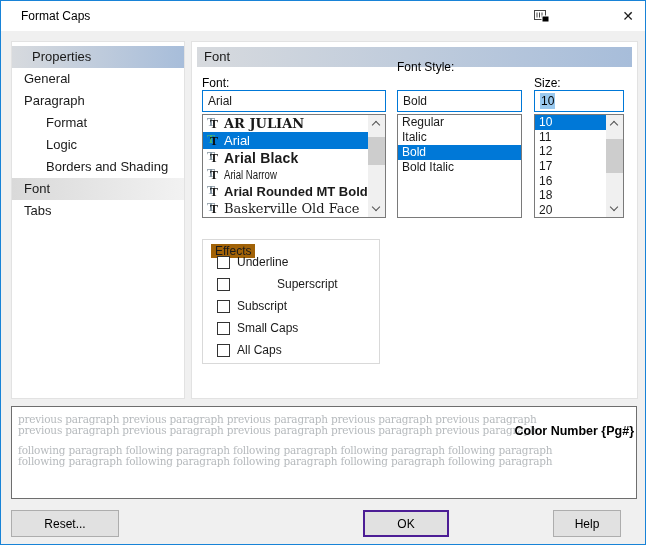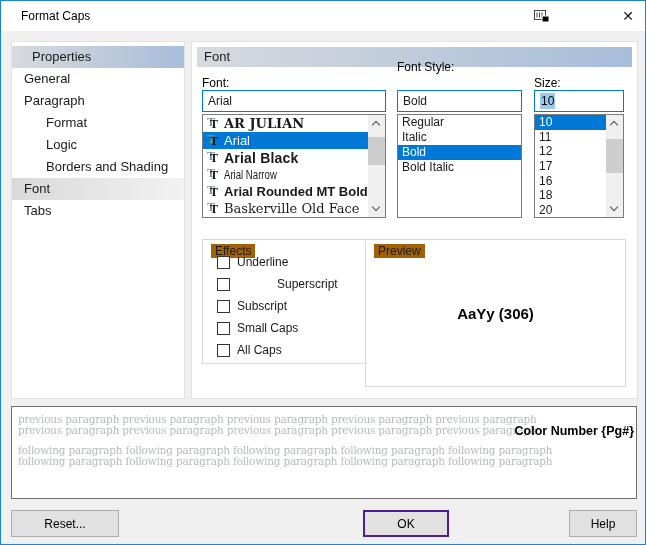--- a/index.html
+++ b/index.html
@@ -266,32 +266,28 @@
     </div>
 
     <span class="fld-label" style="left:10px; top:372px;">Color:</span>
     <div class="color-combo">
       <span class="color-swatch" style="background: rgb(0, 0, 0);"></span>
       <span class="color-arrow-btn">
           <span class="tri"></span>
         </span>
     </div>
 
-    <div class="group" style="left:173px; top:197px; width:261px; height:148px;">
-      <span class="group-legend">Preview</span>
-      <div class="preview-sample">AaYy (306)</div>
-    </div>
   </div>
 
   <div class="para-preview">
     <div class="para-line">previous paragraph previous paragraph previous paragraph previous paragraph previous paragraph</div>
     <div class="para-line">previous paragraph previous paragraph previous paragraph previous paragraph previous paragraph</div>
     <div class="para-gap"></div>
     <div class="para-line">following paragraph following paragraph following paragraph following paragraph following paragraph</div>
     <div class="para-line">following paragraph following paragraph following paragraph following paragraph following paragraph</div>
     <span class="page-number">Color Number {Pg#}</span>
   </div>
 
   <div class="btn" style="left:10px; width:108px;">Reset...</div>
   <div class="btn default" style="left:362px; width:86px;">OK</div>
-  <div class="btn" style="left:568px; width:68px;">Help</div>
+  <div class="btn" style="left:552px; width:68px;">Help</div>
 
 </div>
 
 </body></html>

